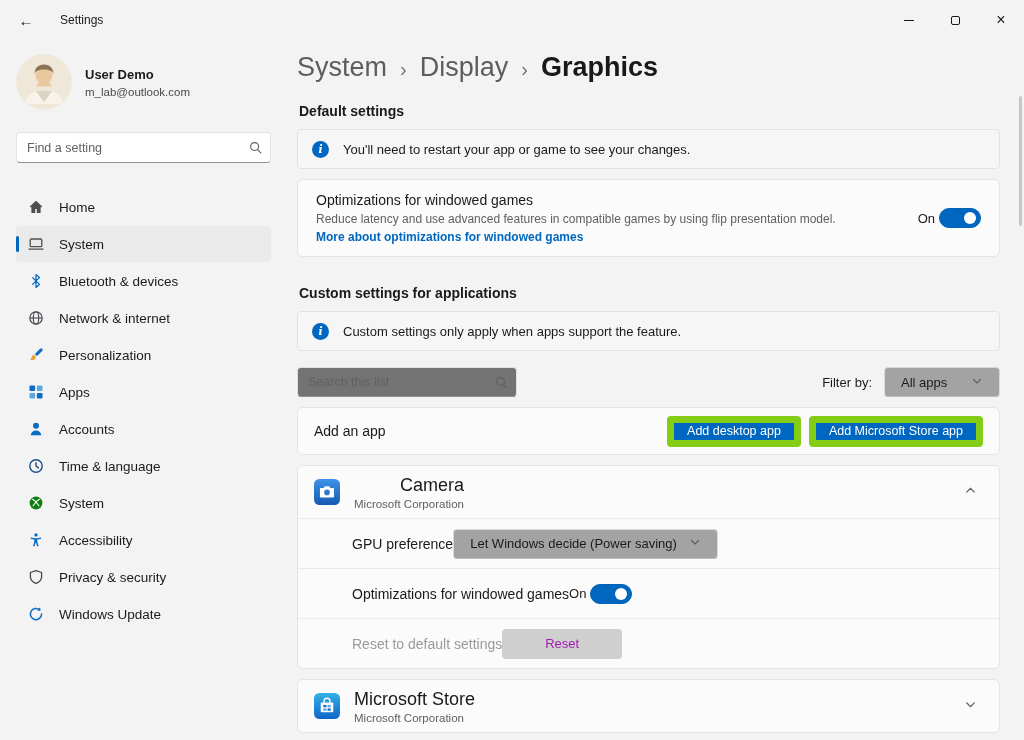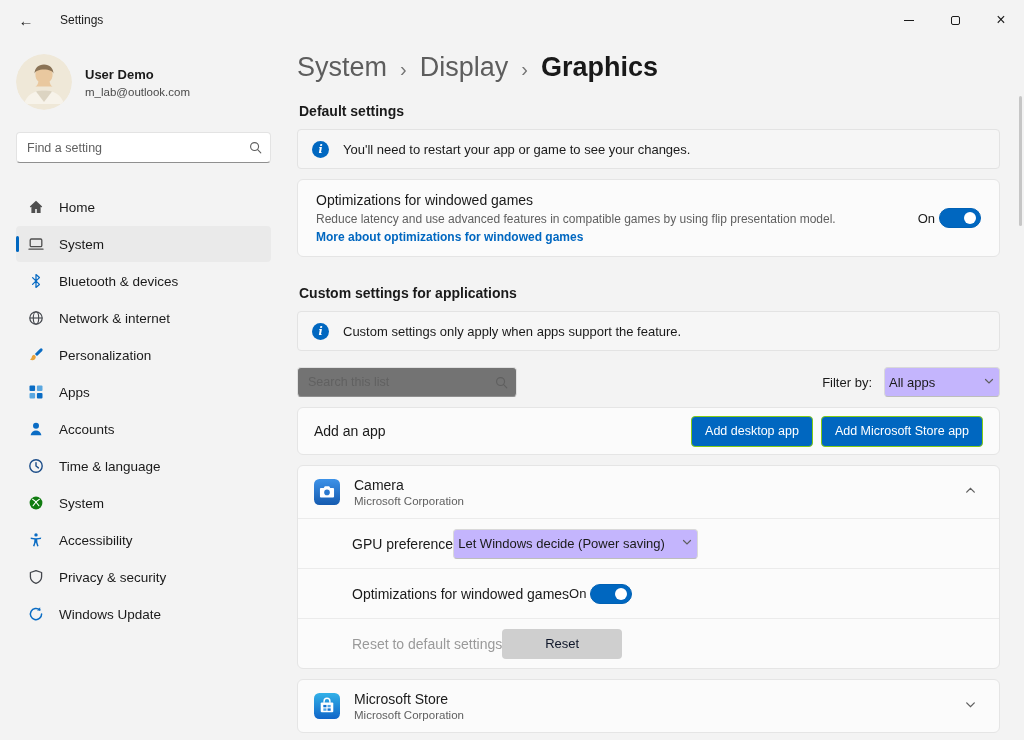--- a/index.html
+++ b/index.html
@@ -77,41 +77,41 @@
             border-radius:50%; background:#fff; }
 
   .toolbar { display:flex; align-items:center; justify-content:space-between; margin-top:16px; }
   .list-search { position:relative; width:220px; }
   .list-search input {
     width:100%; height:30px; background:#737373; border:1px solid #e0e0e0; border-bottom:1px solid #8f8f8f;
     border-radius:4px; padding:0 28px 0 10px; font-size:12.5px; font-family:inherit; outline:none;
   }
   .list-search input::placeholder { color:#616161; }
   .filter-group { display:flex; align-items:center; gap:12px; font-size:13px; }
-  .dropdown { display:flex; align-items:center; justify-content:space-between; gap:12px; background:#c4b5fd;
+  .dropdown { display:flex; align-items:center; justify-content:space-between; gap:12px; background:#a3a3a3;
               border:1px solid #d9d9d9; border-bottom-color:#bdbdbd; border-radius:4px; height:30px;
-              padding:0 4px; font-size:13px; cursor:pointer; }
+              padding:0 16px; font-size:13px; cursor:pointer; }
   .dropdown.filter { width:116px; }
   .dropdown.gpu { min-width:245px; }
 
   .addapp-card { display:flex; align-items:center; gap:8px; height:48px; padding:5px 16px; }
   .addapp-label { flex:1; font-size:14px; }
-  .btn-accent { background:#0067c0; color:#fff; border:1px solid #84cc16; border-radius:4px;
+  .btn-accent { background:#0067c0; color:#fff; border:7px solid #84cc16; border-radius:4px;
                 height:31px; padding:0 13px; font-size:12.5px; font-family:inherit; cursor:pointer; }
 
   .app-header { display:flex; align-items:center; gap:14px; height:52px; padding:0 16px; cursor:pointer; }
   .app-icon { width:26px; height:26px; flex:0 0 26px; }
-  .app-name { font-size:14px; margin-bottom:2px; }
+  .app-name { font-size:18px; margin-bottom:2px;text-align:right; }
   .app-publisher { font-size:11.5px; color:#5f5f5f; }
   .chev-btn { margin-left:auto; background:transparent; border:none; cursor:pointer; padding:4px 6px; }
 
   .subrow { display:flex; align-items:center; justify-content:flex-start; height:50px;
             padding:0 46px 0 54px; border-top:1px solid #ebebeb; font-size:14px; }
   .muted { color:#9a9a9a; }
-  .btn-disabled { background:#cfcfcf; color:#0f172a; border:none; border-radius:4px; height:30px;
+  .btn-disabled { background:#cfcfcf; color:#a21caf; border:none; border-radius:4px; height:30px;
                   width:120px; font-size:13px; font-family:inherit; }
 
   .scroll-thumb { position:absolute; right:2px; top:96px; width:3px; height:130px;
                   background:#c6c6c6; border-radius:2px; cursor:pointer; }
 </style>
 </head>
 <body>
 
 <div class="window">
 

